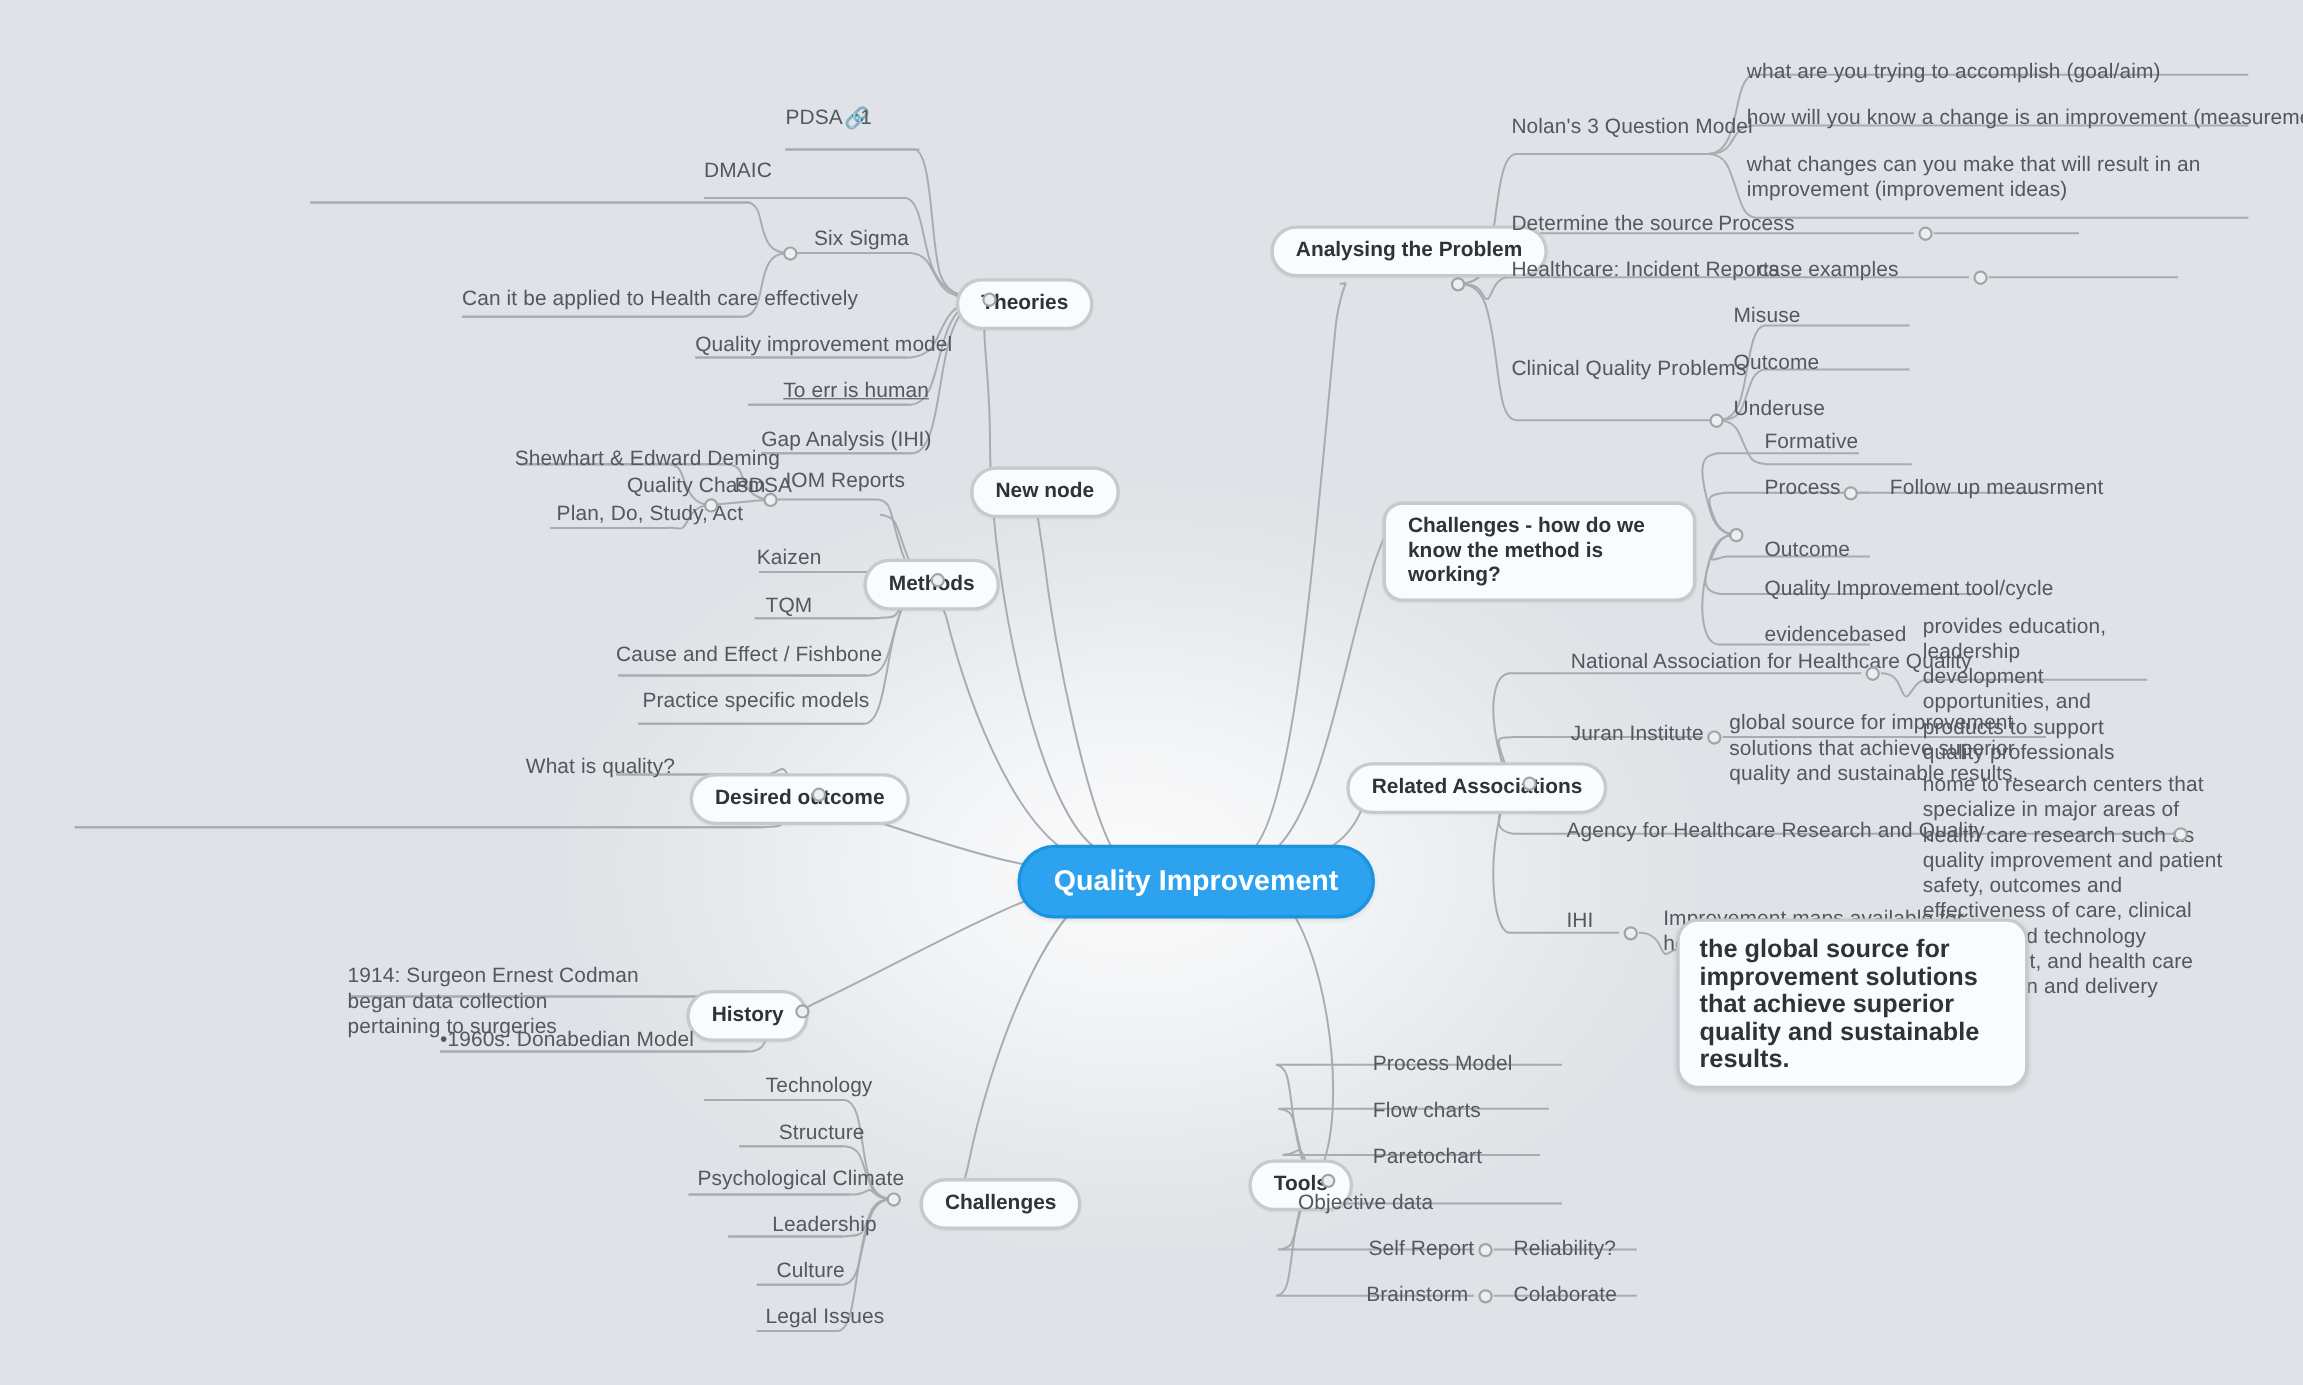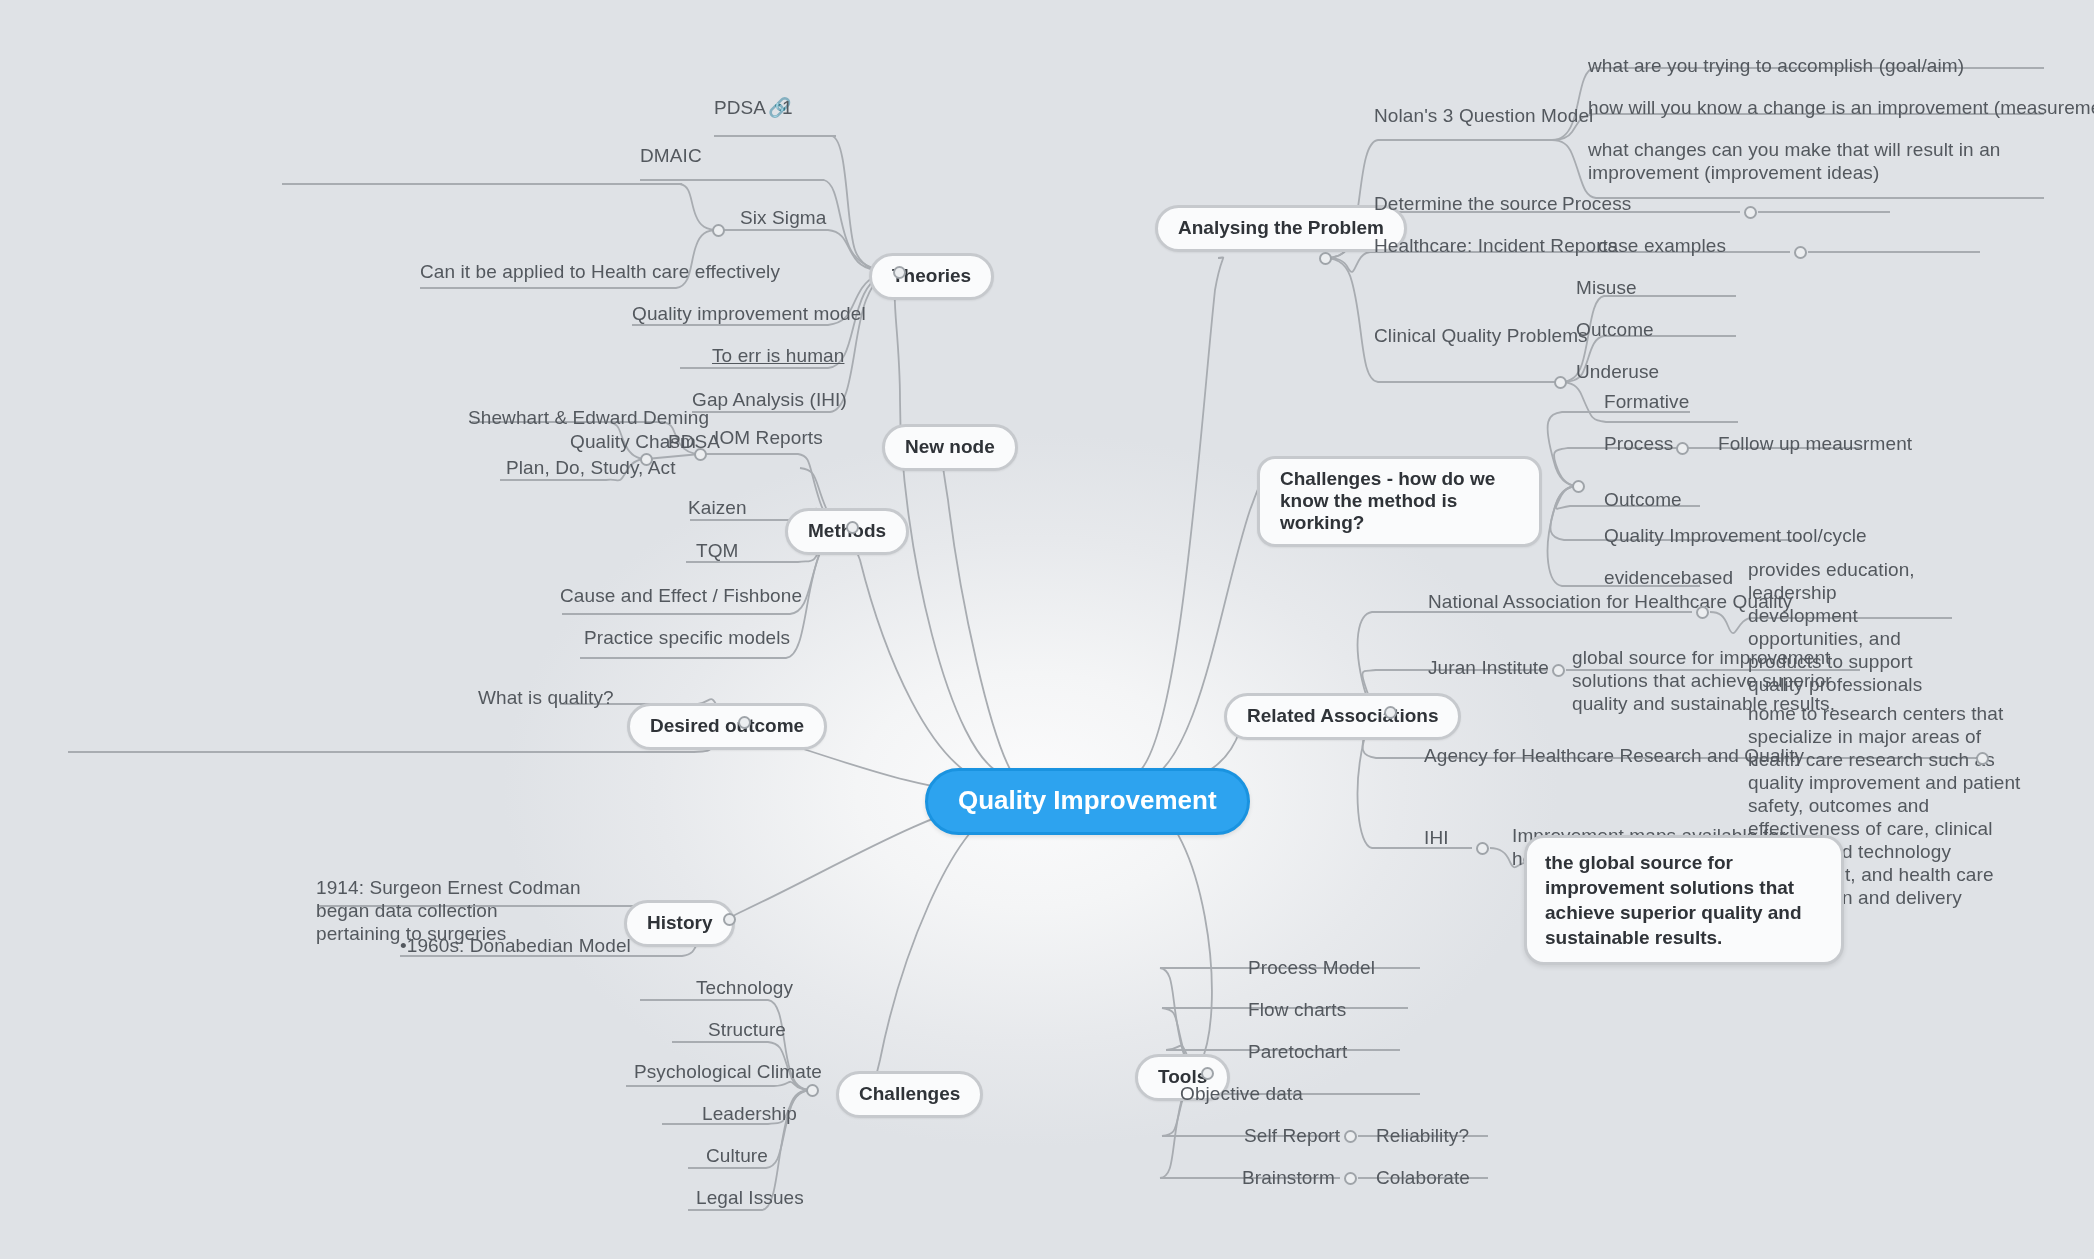--- a/index.html
+++ b/index.html
@@ -48,21 +48,21 @@
     font-weight:bold;
     padding:14px 30px 16px 30px;
     box-shadow:0 2px 4px rgba(0,0,0,.10);
   }
   .tooltip{
     position:absolute;
     background:#fafbfc;
     border:3px solid #c6c9cd;
     border-radius:20px;
     color:#2f3338;
-    font-size:19px;
+    font-size:23px;
     font-weight:bold;
     line-height:25px;
     padding:12px 18px;
     box-sizing:border-box;
     box-shadow:0 2px 5px rgba(0,0,0,.10);
     z-index:40;
   }
   .dot{
     position:absolute;width:13px;height:13px;border-radius:50%;
     background:#eceef0;border:2px solid #9fa4a9;box-sizing:border-box;

